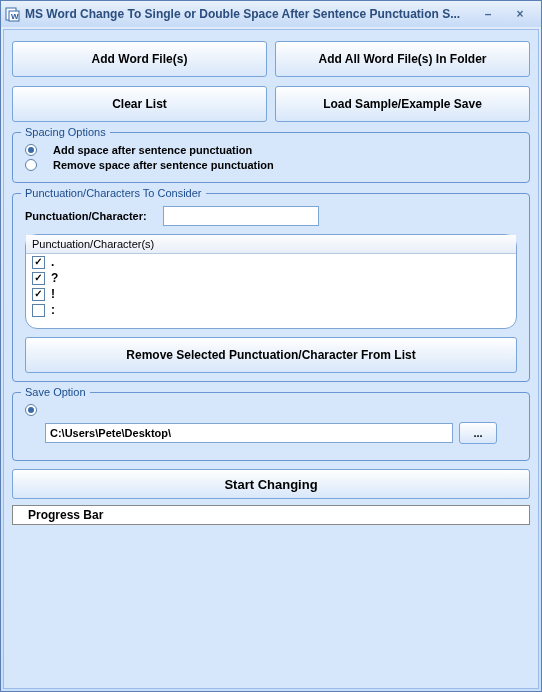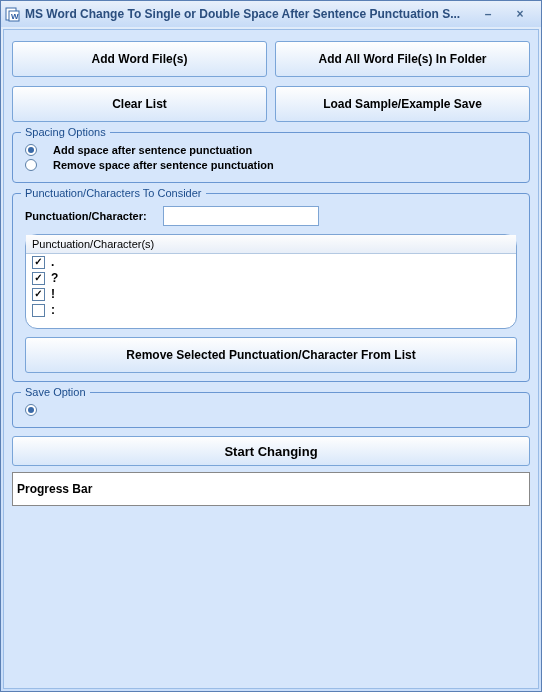--- a/index.html
+++ b/index.html
@@ -200,24 +200,24 @@
   border: 1px solid #7aa5d8;
   border-radius: 3px;
   font-weight: bold;
   font-size: 13px;
   cursor: pointer;
   display: flex;
   align-items: center;
   justify-content: center;
 }
 .progress {
-  height: 34px;
+  height: 20px;
   border: 1px solid #888;
   background: #fff;
-  padding: 2px 4px;
+  padding: 2px 15px;
   font-weight: bold;
   font-size: 12px;
   display: flex;
   align-items: center;
 }
 </style>
 </head>
 <body>
 
 <div class="window">
@@ -295,20 +295,24 @@
       <div class="wide-btn" style="margin-left:4px; margin-right:4px;">Remove Selected Punctuation/Character From List</div>
     </div>
 
     <div class="groupbox" style="margin-top:4px;">
       <span class="legend">Save Option</span>
       <div class="radio-row">
         <span class="radio-outer">
             <span class="radio-inner"></span>
           </span>
       </div>
+      <div class="path-row">
+        <input class="text-input" style="flex: 1 1 0%; font-weight: bold;" value="C:\Users\Pete\Desktop\">
+        <div class="browse-btn">...</div>
+      </div>
     </div>
 
     <div class="start-btn" style="margin-top:2px;">Start Changing</div>
 
     <div class="progress">
       <span>Progress Bar</span>
     </div>
 
   </div>
 </div>

